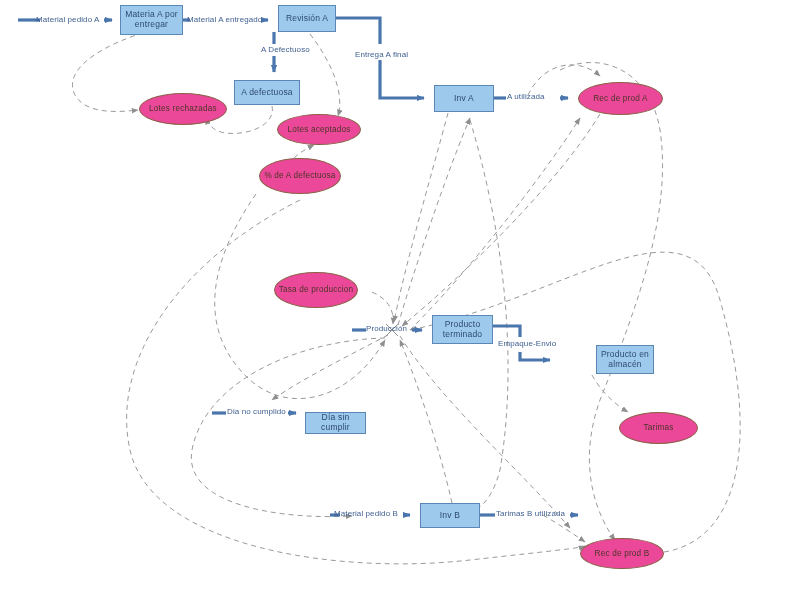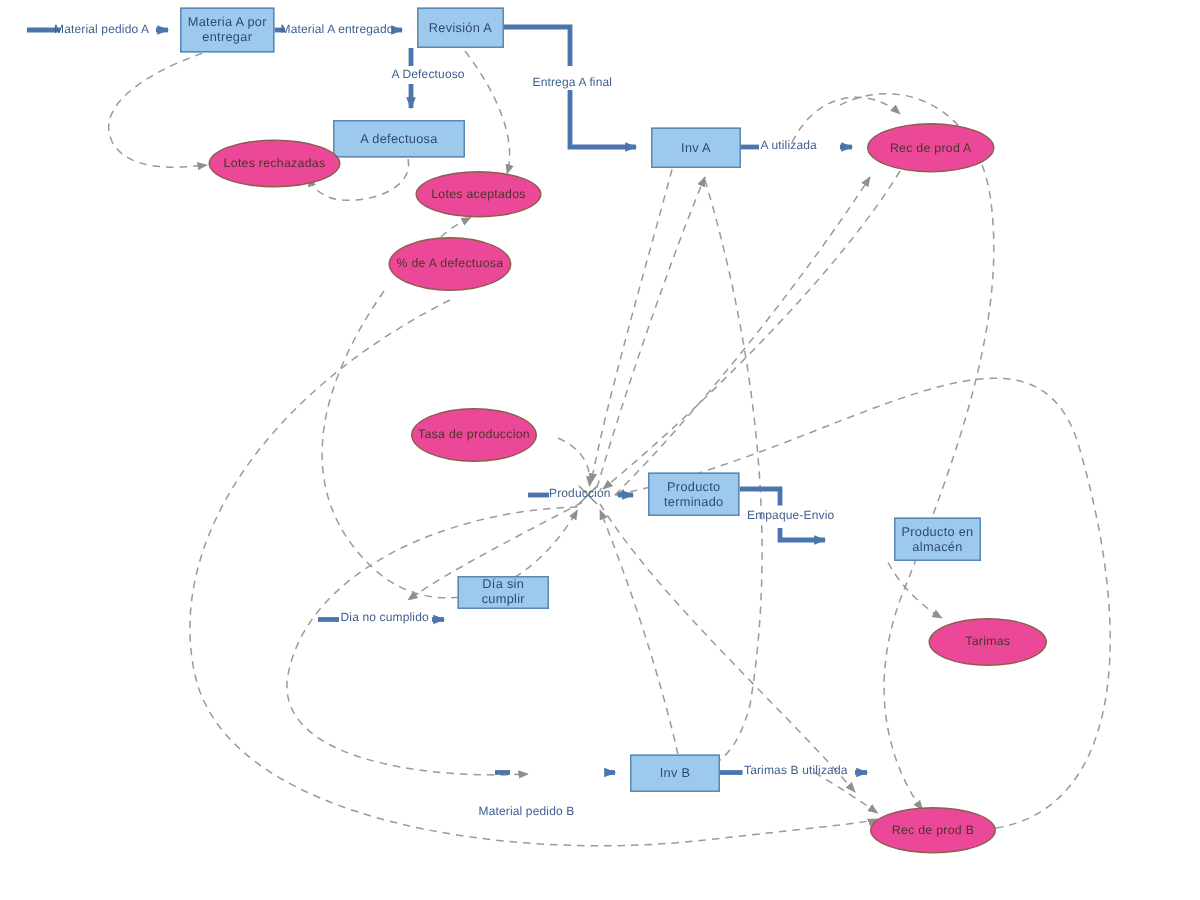--- a/index.html
+++ b/index.html
@@ -143,37 +143,37 @@
   </svg>
 
   <div class="stock-box" style="left:120px;top:5px;width:63px;height:30px;justify-content:flex-end;">
     <span>Materia A por entregar</span>
   </div>
 
   <div class="stock-box" style="left:278px;top:5px;width:58px;height:27px;">
     <span>Revisión A</span>
   </div>
 
-  <div class="stock-box" style="left:222px;top:80px;width:88px;height:25px;">
+  <div class="stock-box" style="left:234px;top:80px;width:66px;height:25px;">
     <span>A defectuosa</span>
   </div>
 
   <div class="stock-box" style="left:434px;top:85px;width:60px;height:27px;">
     <span>Inv A</span>
   </div>
 
   <div class="stock-box" style="left:432px;top:315px;width:61px;height:29px;">
     <span>Producto terminado</span>
   </div>
 
   <div class="stock-box" style="left:560px;top:345px;width:58px;height:29px;margin-left:36px;">
     <span>Producto en almacén</span>
   </div>
 
-  <div class="stock-box" style="left:305px;top:384px;width:61px;height:22px;">
+  <div class="stock-box" style="left:305px;top:412px;width:61px;height:22px;">
     <span>Día sin cumplir</span>
   </div>
 
   <div class="stock-box" style="left:420px;top:503px;width:60px;height:25px;">
     <span>Inv B</span>
   </div>
 
   <div class="aux-ellipse" style="left:139px;top:93px;width:88px;height:32px;">
     <span>Lotes rechazadas</span>
   </div>
@@ -203,16 +203,16 @@
   </div>
 
   <div class="flow-label" style="left:36px;top:15px;">Material pedido A</div>
   <div class="flow-label" style="left:187px;top:15px;">Material A entregado</div>
   <div class="flow-label" style="left:261px;top:45px;">A Defectuoso</div>
   <div class="flow-label" style="left:355px;top:50px;">Entrega A final</div>
   <div class="flow-label" style="left:507px;top:92px;">A utilizada</div>
   <div class="flow-label" style="left:366px;top:324px;">Producción</div>
   <div class="flow-label" style="left:498px;top:339px;">Empaque-Envio</div>
   <div class="flow-label" style="left:227px;top:407px;">Dia no cumplido</div>
-  <div class="flow-label" style="left:319px;top:509px;margin-top:27px;">Material pedido B</div>
+  <div class="flow-label" style="left:334px;top:509px;">Material pedido B</div>
   <div class="flow-label" style="left:496px;top:509px;">Tarimas B utilizada</div>
 
 </div>
 
 </body></html>

